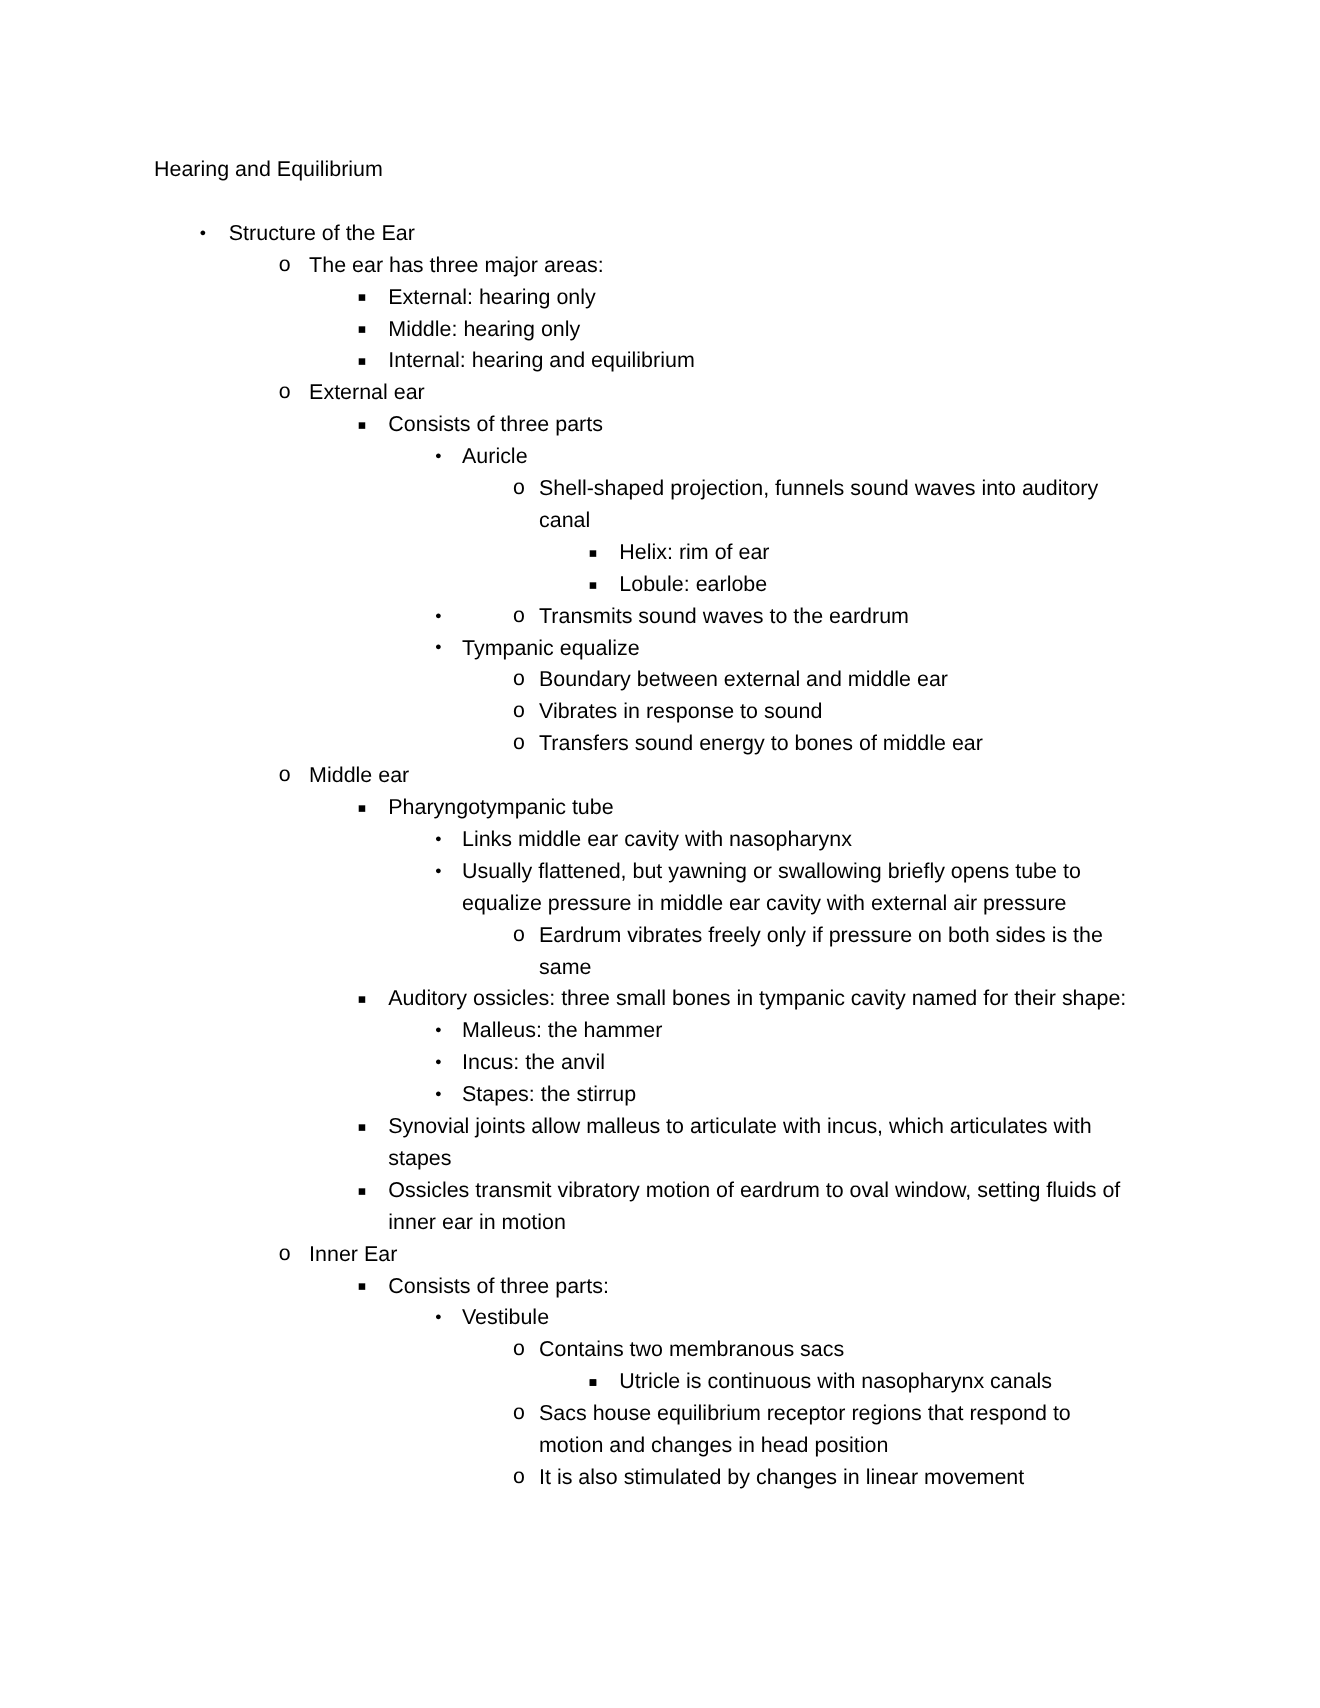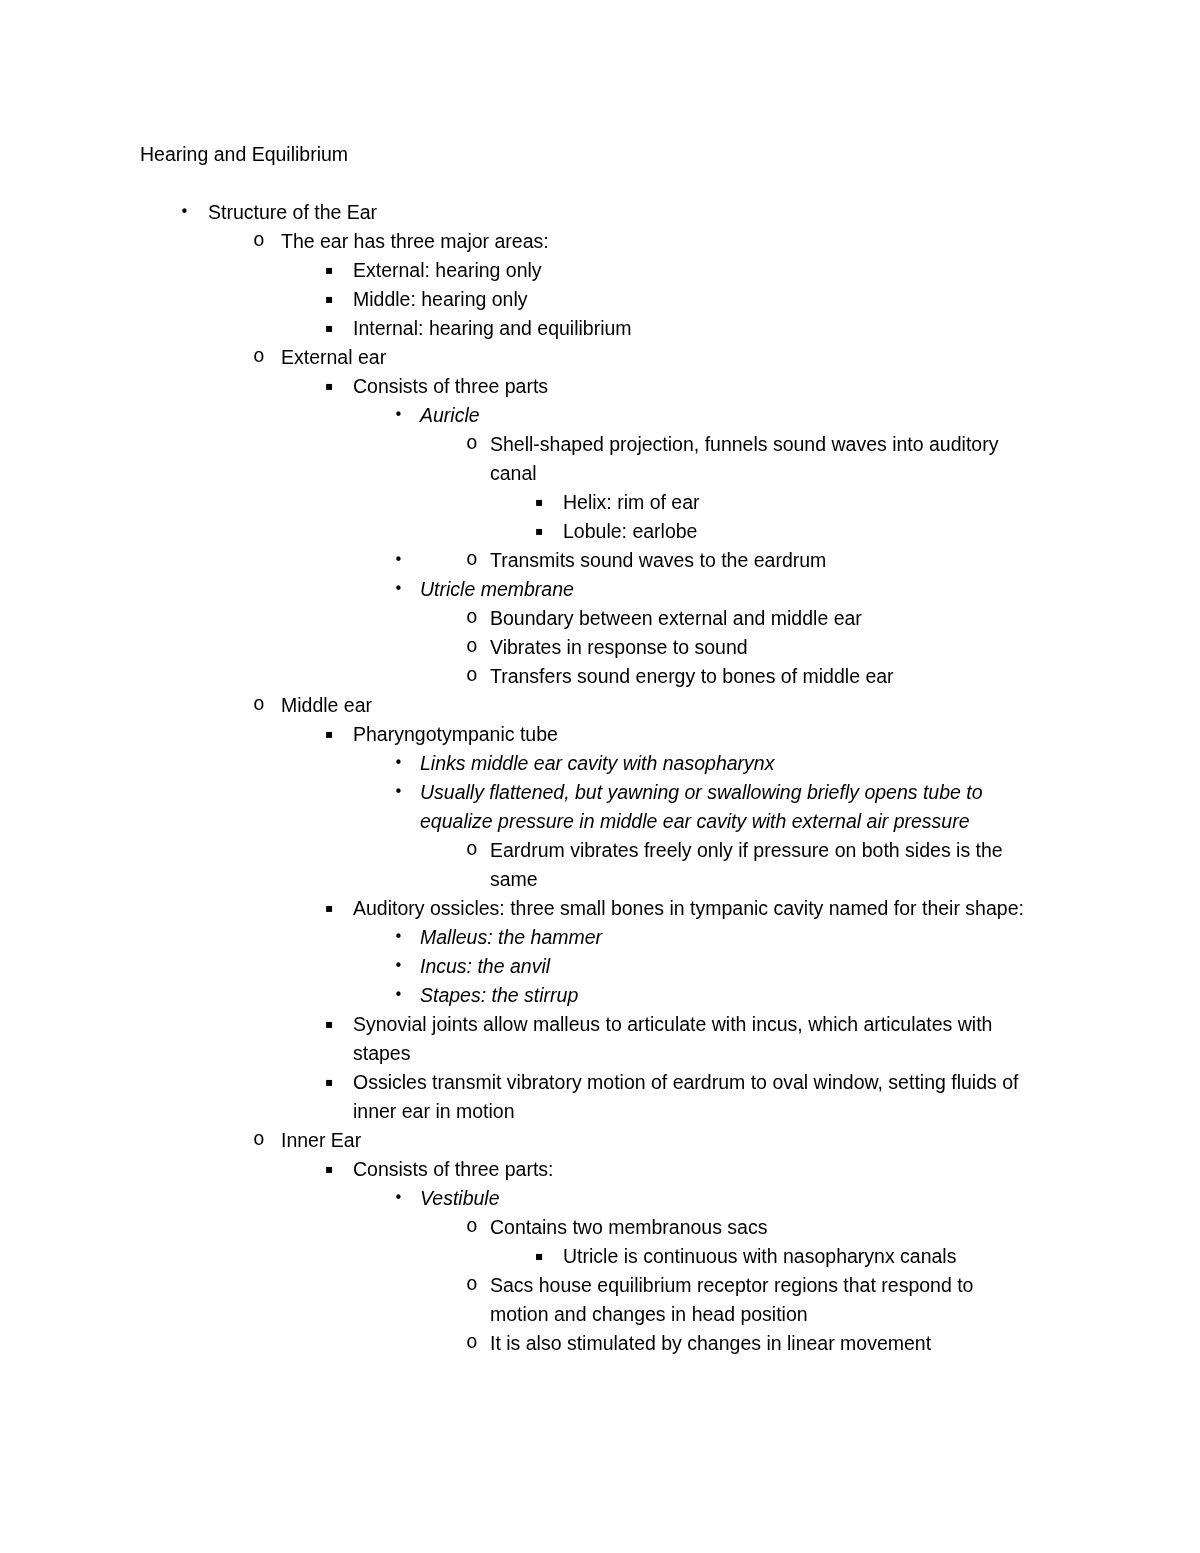--- a/index.html
+++ b/index.html
@@ -84,21 +84,21 @@
   .lvl3 > .m-square,
   .lvl6 > .m-square { top: 0; }
 
   .text {
     display: block;
     max-width: 780px;
   }
   .lvl1 > .text { max-width: 860px; }
   .lvl2 > .text { max-width: 800px; }
   .lvl3 > .text { max-width: 730px; }
-  .lvl4 > .text { max-width: 648px; font-style: italic; }
+  .lvl4 > .text { max-width: 648px; }
   .lvl5 > .text { max-width: 578px; }
   .lvl6 > .text { max-width: 505px; }
 </style>
 </head>
 <body>
 
 <div class="page">
 
   <div class="doc-title">Hearing and Equilibrium</div>
 
@@ -149,21 +149,21 @@
       </div>
       <div class="item lvl4">
         <span class="marker m-disc">•</span>
       </div>
       <div class="item lvl5">
         <span class="marker m-circle">o</span>
         <span class="text">Transmits sound waves to the eardrum</span>
       </div>
       <div class="item lvl4">
         <span class="marker m-disc">•</span>
-        <span class="text">Utricle membrane</span>
+        <span class="text">Tympanic equalize</span>
       </div>
       <div class="item lvl5">
         <span class="marker m-circle">o</span>
         <span class="text">Boundary between external and middle ear</span>
       </div>
       <div class="item lvl5">
         <span class="marker m-circle">o</span>
         <span class="text">Vibrates in response to sound</span>
       </div>
       <div class="item lvl5">

